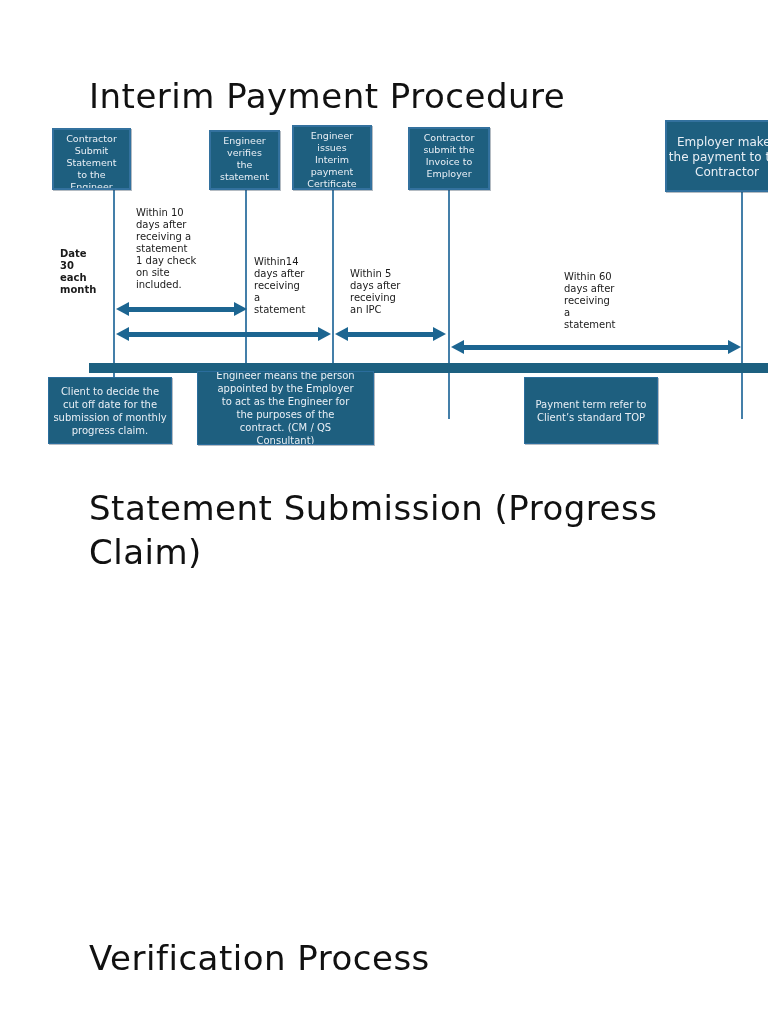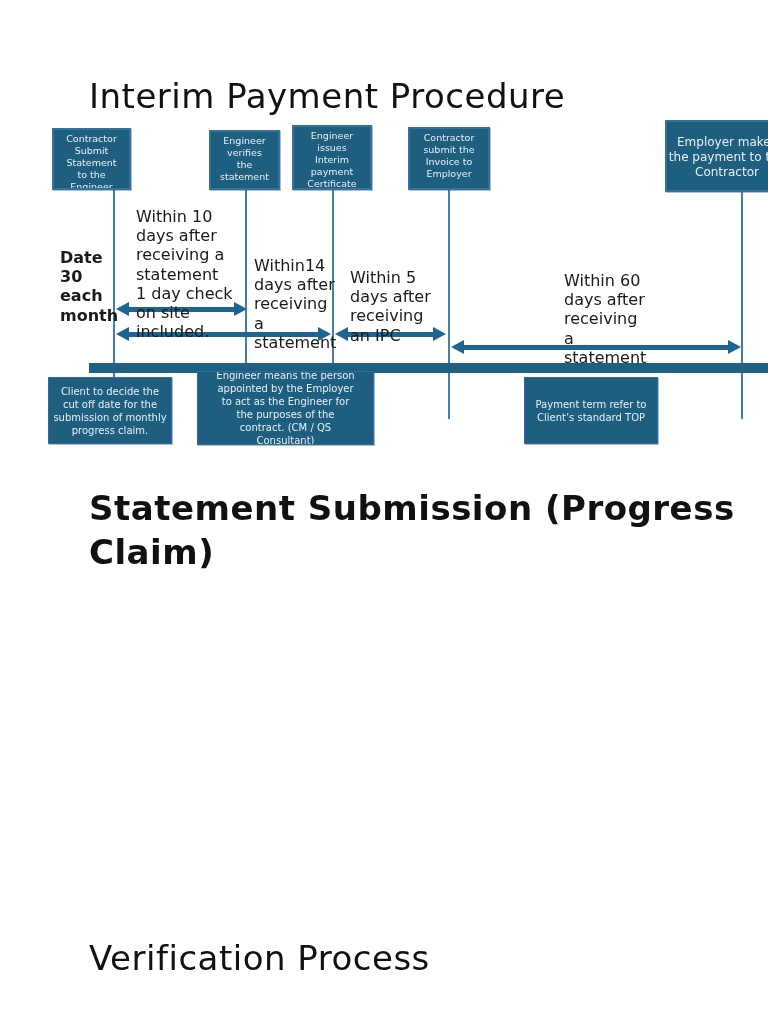--- a/index.html
+++ b/index.html
@@ -40,21 +40,21 @@
   .dbl-arrow::before { left:-12px; border-right:13px solid #1c6591; }
   .dbl-arrow::after  { right:-12px; border-left:13px solid #1c6591; }
   .a1 { left:96px;  top:275px; width:107px; }
   .a2 { left:96px;  top:300px; width:191px; }
   .a3 { left:315px; top:300px; width:87px;  }
   .a4 { left:431px; top:313px; width:266px; }
 
   .timeline-bar { position:absolute; left:57px; top:331px; width:689px; height:10px;
                   background:#1d6080; z-index:1; }
 
-  .tlabel { position:absolute; color:#1a1a1a; font-size:16px; line-height:1.2;
+  .tlabel { position:absolute; color:#1a1a1a; font-size:10px; line-height:1.2;
             white-space:pre-line; z-index:2; }
   .ldate { left:28px;  top:216px;font-weight:bold; }
   .l10   { left:104px; top:175px; }
   .l14   { left:222px; top:224px; }
   .l5    { left:318px; top:236px; }
   .l60   { left:532px; top:239px; }
 
   .nbox {
     position:absolute; background:#1e5f7f; border:1px solid #2b6d9c;
     color:#e9eff5; font-size:10px; line-height:1.3; text-align:center;
@@ -62,21 +62,21 @@
     z-index:2; box-shadow:1px 1px 0 rgba(40,60,80,.35);
   }
   .n1 { left:16px;   top:345px; width:124px; height:67px; }
   .n2 { left:165px; top:339px; width:177px; height:74px; overflow:hidden; }
   .n3 { left:492px; top:345px; width:134px; height:67px; }
 
   .section-heading {
     position:absolute; font-size:34px; color:#111; line-height:1.28;
     white-space:pre-line; letter-spacing:0.5px;
   }
-  .h2 { left:57px; top:455px;font-weight:bold; }
+  .h2 { left:57px; top:455px; }
   .h3 { left:57px; top:905px; }
 
   .bottom-strip { position:absolute; left:60px; top:1014px; width:607px; height:10px;
                   background:#1e5f7f; }
 </style>
 </head>
 <body>
 
 <div class="page">
 

